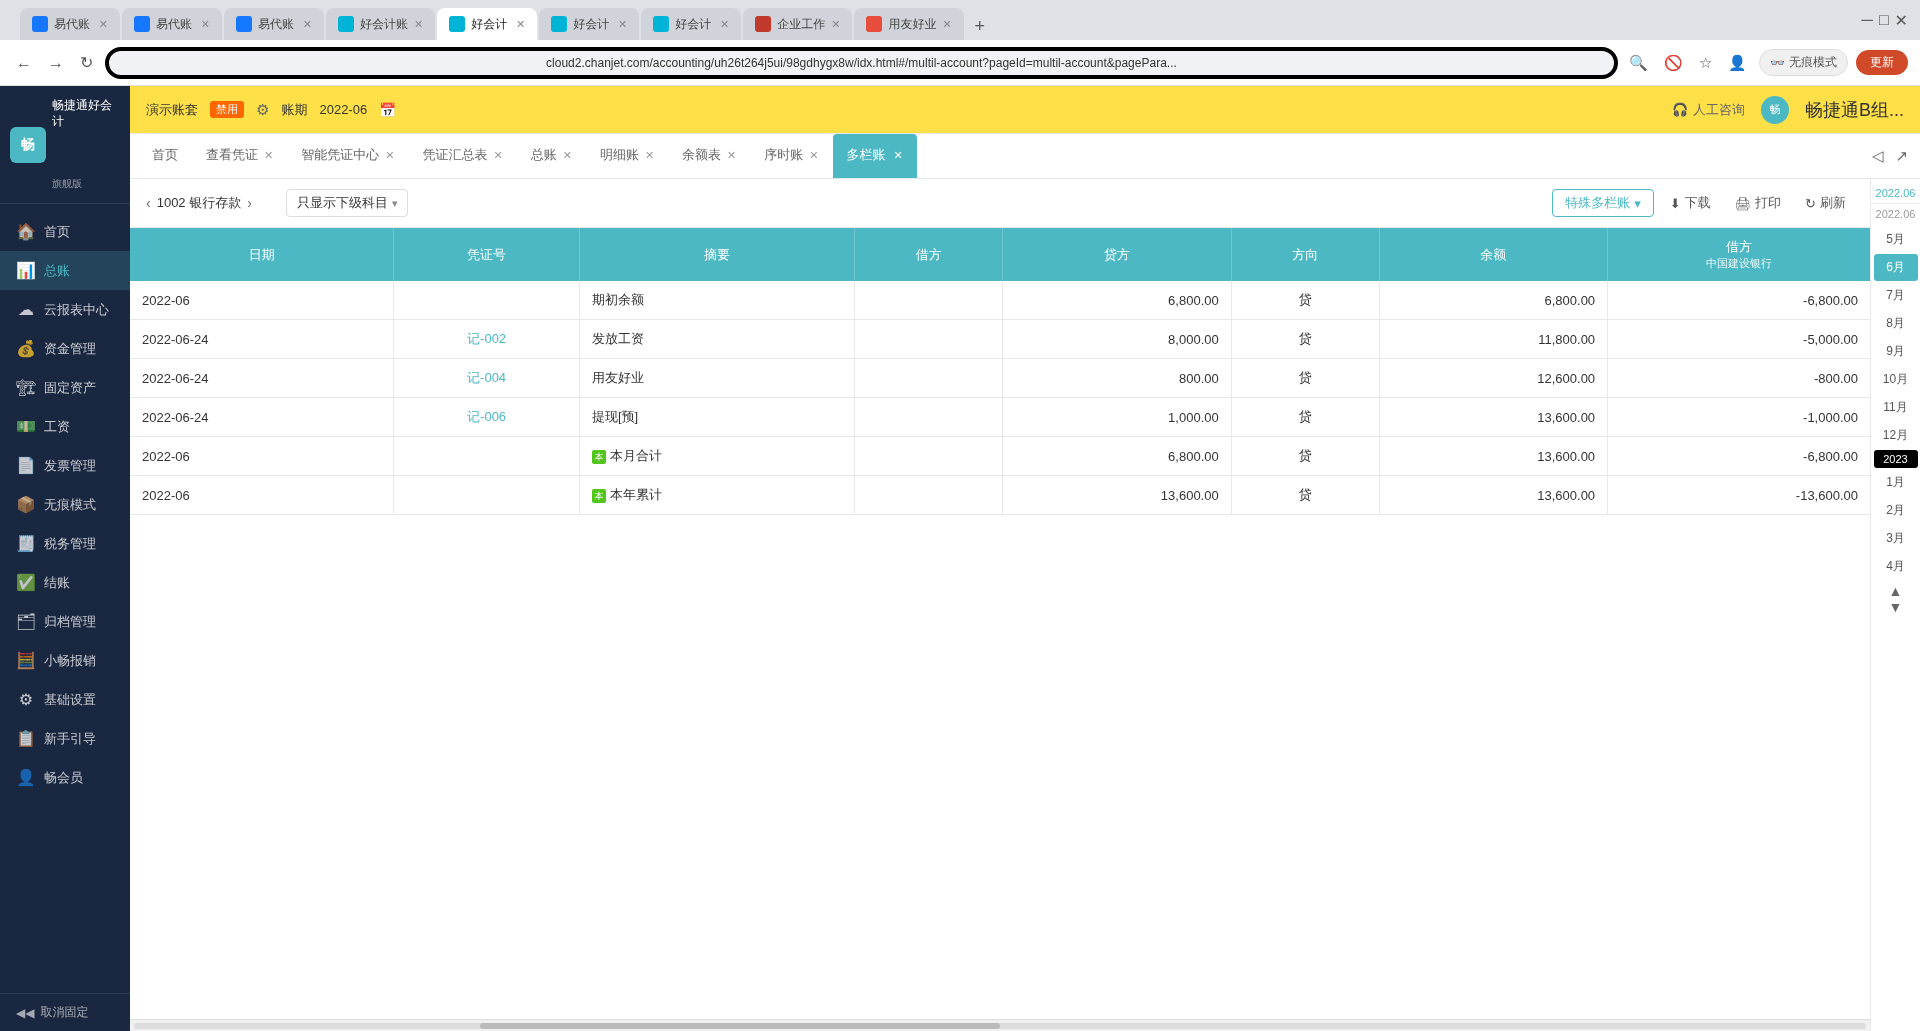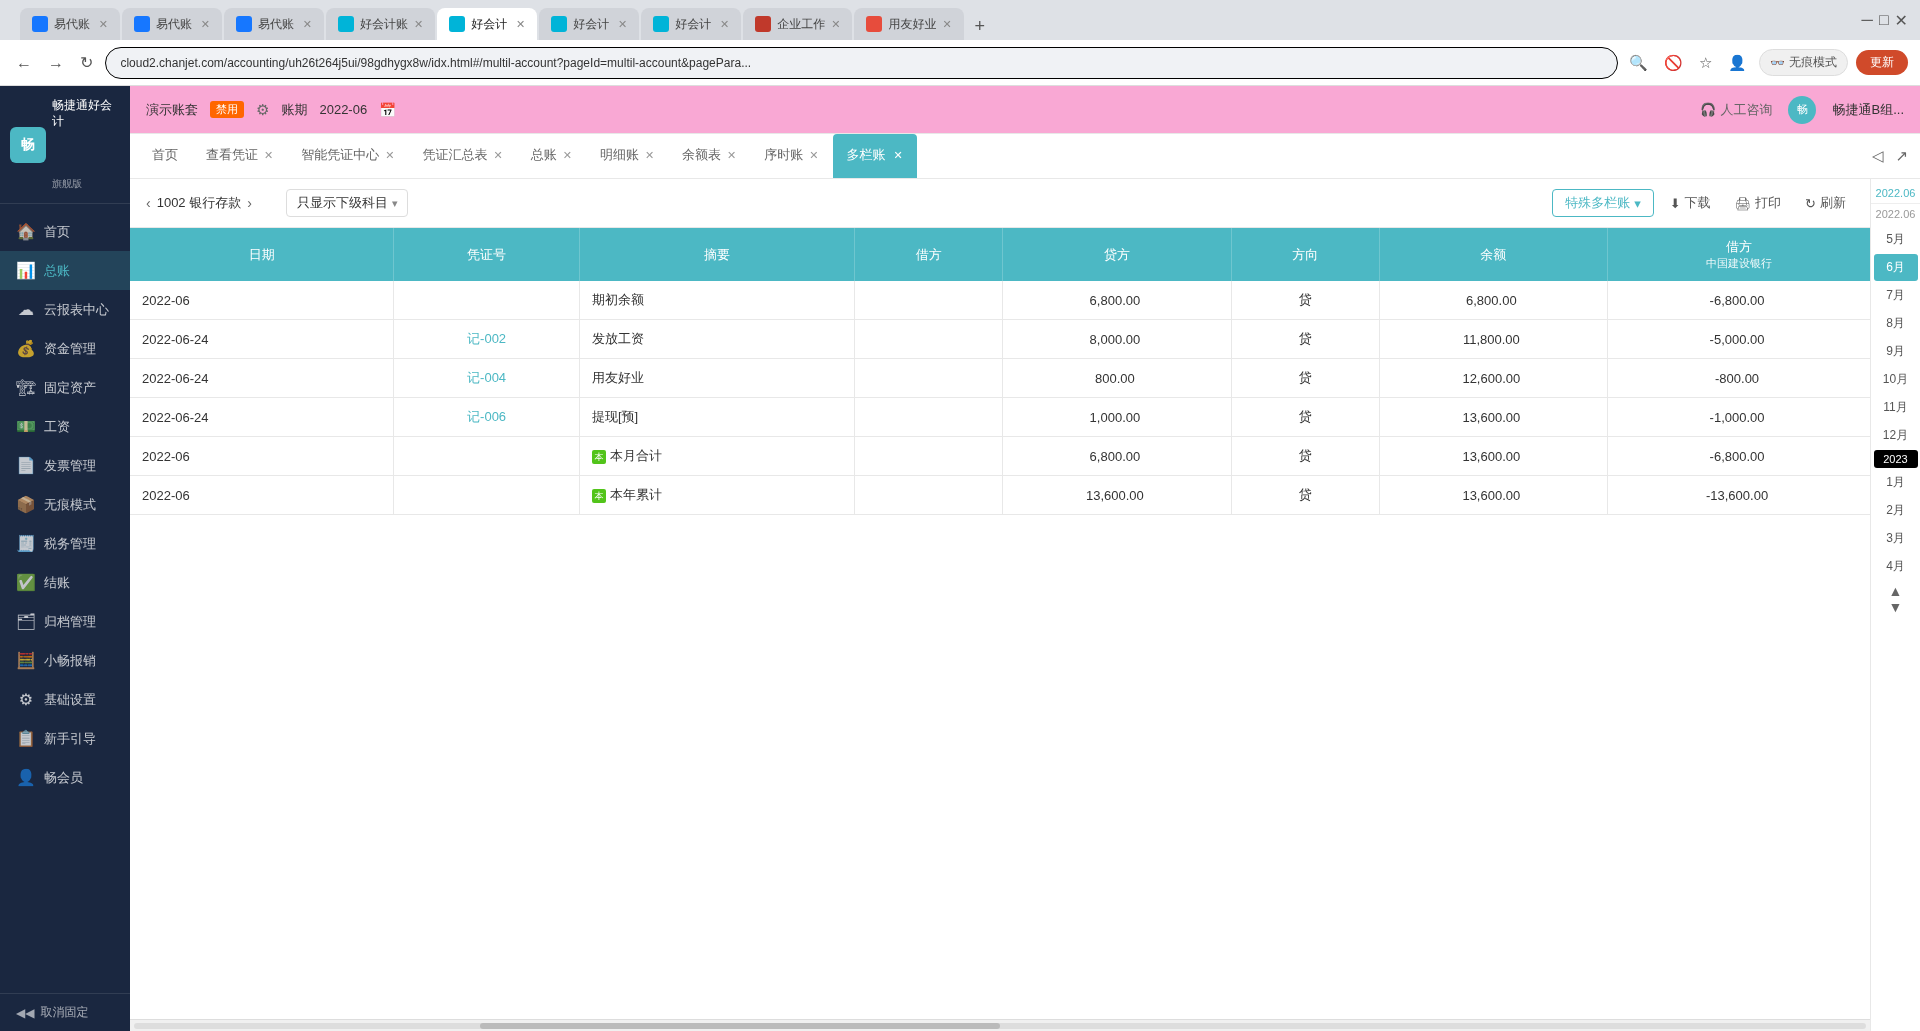--- a/index.html
+++ b/index.html
@@ -12,21 +12,21 @@
     .tab.active { background: #fff; color: #222; }
     .tab-favicon { width: 16px; height: 16px; border-radius: 3px; flex-shrink: 0; }
     .tab-label { flex: 1; overflow: hidden; text-overflow: ellipsis; }
     .tab-close { font-size: 11px; color: #888; cursor: pointer; flex-shrink: 0; }
     .browser-controls { display: flex; align-items: center; padding: 0 8px; gap: 4px; }
     .new-tab-btn { width: 28px; height: 28px; border-radius: 50%; background: none; border: none; font-size: 18px; cursor: pointer; color: #555; display: flex; align-items: center; justify-content: center; }
 
     
     .address-bar-row { background: #fff; height: 46px; display: flex; align-items: center; padding: 0 12px; gap: 8px; border-bottom: 1px solid #ddd; }
     .nav-btn { background: none; border: none; font-size: 16px; cursor: pointer; color: #555; padding: 4px; border-radius: 50%; }
-    .address-input { flex: 1; height: 32px; border: 1px solid #000000; border-radius: 16px; padding: 0 14px; font-size: 12px; color: #333; background: #f0f2f5; outline: none; }
+    .address-input { flex: 1; height: 32px; border: 4px solid #000000; border-radius: 16px; padding: 0 14px; font-size: 12px; color: #333; background: #f0f2f5; outline: none; text-align: center; }
     .browser-action-btns { display: flex; align-items: center; gap: 8px; }
     .browser-action-btn { background: none; border: none; cursor: pointer; font-size: 15px; color: #555; padding: 4px; }
     .update-btn { background: #d04a2a; color: #fff; border: none; border-radius: 14px; padding: 4px 14px; font-size: 12px; cursor: pointer; }
     .no-trace-btn { background: #f0f0f0; border: 1px solid #ddd; border-radius: 14px; padding: 4px 10px; font-size: 12px; cursor: pointer; color: #555; display: flex; align-items: center; gap: 4px; }
 
     
     .app-layout { display: flex; height: calc(1031px - 86px); }
 
     
     .sidebar { width: 130px; background: #1a2740; display: flex; flex-direction: column; flex-shrink: 0; }
@@ -39,32 +39,32 @@
     .nav-item.active { background: rgba(76,184,196,0.2); color: #4cb8c4; }
     .nav-item-icon { font-size: 16px; width: 20px; text-align: center; flex-shrink: 0; }
     .nav-item-label { font-size: 13px; }
     .sidebar-bottom { padding: 10px 16px; border-top: 1px solid rgba(255,255,255,0.1); }
     .sidebar-pin { display: flex; align-items: center; gap: 6px; color: rgba(255,255,255,0.6); cursor: pointer; font-size: 12px; }
 
     
     .main-content { flex: 1; display: flex; flex-direction: column; background: #fff; overflow: hidden; }
 
     
-    .top-bar { height: 48px; background: #f9a8d4; border-bottom: 1px solid #e8e8e8; display: flex; align-items: center; justify-content: space-between; padding: 0 16px; flex-shrink: 0; }
+    .top-bar { height: 48px; background: #fde047; border-bottom: 1px solid #e8e8e8; display: flex; align-items: center; justify-content: space-between; padding: 0 16px; flex-shrink: 0; }
     .top-bar-left { display: flex; align-items: center; gap: 12px; }
     .account-name { font-size: 13px; color: #333; }
     .account-badge { background: #ff6600; color: #fff; font-size: 11px; padding: 1px 6px; border-radius: 3px; cursor: pointer; }
     .gear-btn { background: none; border: none; cursor: pointer; font-size: 15px; color: #666; }
     .period-label { font-size: 13px; color: #333; }
     .period-value { font-size: 13px; color: #333; }
     .calendar-btn { background: none; border: none; cursor: pointer; font-size: 14px; color: #666; }
     .top-bar-right { display: flex; align-items: center; gap: 16px; }
     .consultant-btn { display: flex; align-items: center; gap: 4px; font-size: 13px; color: #666; cursor: pointer; }
     .user-avatar { width: 28px; height: 28px; border-radius: 50%; background: #4cb8c4; display: flex; align-items: center; justify-content: center; color: #fff; font-size: 11px; }
-    .user-name { font-size: 13px; color: #333; }
+    .user-name { font-size: 18px; color: #333; }
 
     
     .tab-nav { display: flex; align-items: center; border-bottom: 1px solid #e8e8e8; background: #fff; padding: 0 8px; flex-shrink: 0; overflow-x: auto; }
     .page-tab { display: flex; align-items: center; padding: 12px 14px; font-size: 13px; color: #666; cursor: pointer; border-bottom: 2px solid transparent; white-space: nowrap; gap: 6px; }
     .page-tab.active { color: #fff; background: #4cb8c4; border-bottom: 2px solid #4cb8c4; border-radius: 4px 4px 0 0; gap: 8px; }
     .page-tab.active .tab-close-icon { color: #fff; }
     .tab-close-icon { font-size: 11px; color: #999; }
     .tab-nav-actions { margin-left: auto; display: flex; align-items: center; gap: 4px; }
     .tab-nav-btn { background: none; border: none; cursor: pointer; font-size: 15px; color: #666; padding: 4px; }
 
@@ -81,21 +81,21 @@
 
     
     .table-container { flex: 1; overflow: auto; }
     table { width: 100%; border-collapse: collapse; }
     thead th { background: #4cb8c4; color: #fff; padding: 10px 12px; font-size: 13px; font-weight: 500; text-align: center; border-right: 1px solid rgba(255,255,255,0.2); white-space: nowrap; }
     thead th:last-child { border-right: none; }
     tbody tr { border-bottom: 1px solid #e8e8e8; }
     tbody td { padding: 10px 12px; font-size: 13px; color: #333; border-right: 1px solid #e8e8e8; text-align: center; }
     tbody td:last-child { border-right: none; }
     .td-left { text-align: left; }
-    .td-right { text-align: center; padding-left: 8px; }
+    .td-right { text-align: right; padding-left: 8px; }
     .link-text { color: #4cb8c4; cursor: pointer; text-decoration: none; }
     .summary-icon { display: inline-block; width: 14px; height: 14px; background: #52c41a; border-radius: 2px; color: #fff; font-size: 9px; text-align: center; line-height: 14px; margin-right: 4px; }
     .header-two-line { display: flex; flex-direction: column; align-items: center; }
     .header-main { font-size: 13px; }
     .header-sub { font-size: 11px; opacity: 0.9; }
 
     
     .right-panel { width: 50px; background: #fff; border-left: 1px solid #e8e8e8; display: flex; flex-direction: column; align-items: center; padding: 4px 0; flex-shrink: 0; font-size: 12px; }
     .month-item { width: 44px; text-align: center; padding: 5px 2px; cursor: pointer; color: #555; border-radius: 3px; }
     .month-item.active { background: #4cb8c4; color: #fff; border-radius: 3px; }

